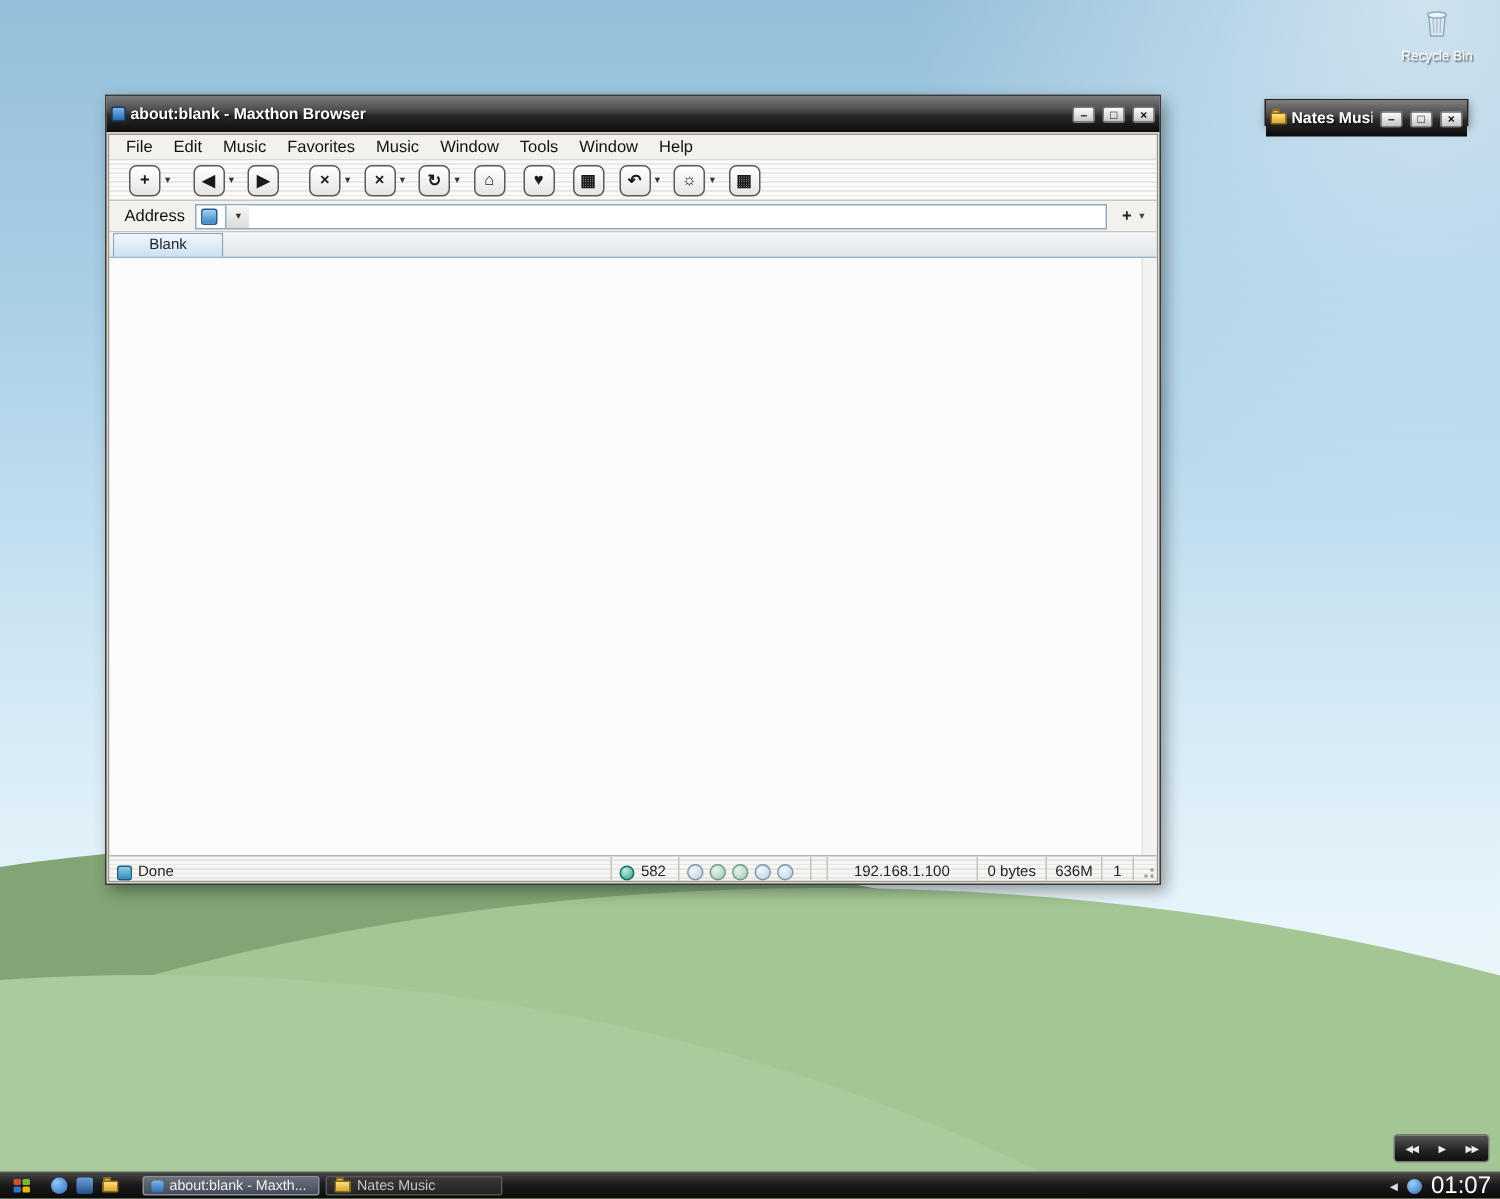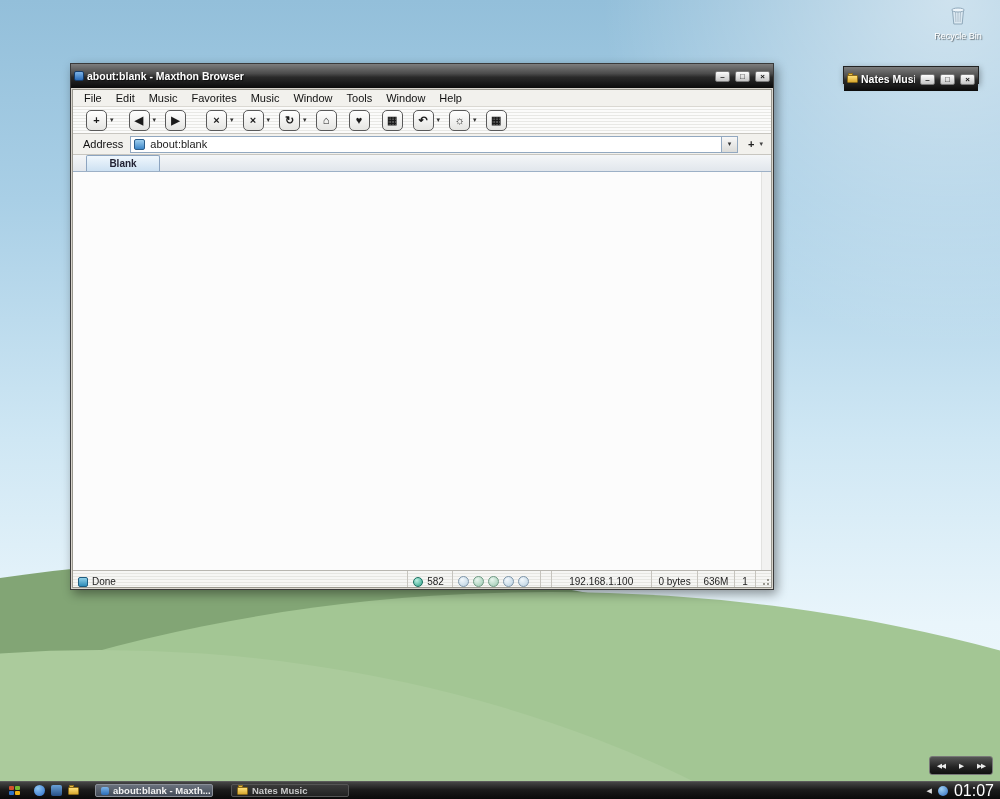--- a/index.html
+++ b/index.html
@@ -52,22 +52,22 @@
   .addr-label { margin-right:7px; }
   .addr-field { flex:1; height:17px; background:#fff; border:1px solid #92a8c0; display:flex; align-items:center; padding-left:3px; }
   .addr-icon { width:11px; height:11px; border-radius:2px; margin-right:5px; flex:0 0 auto;
     background:linear-gradient(#9fd0f0,#3c86c8); border:1px solid #2a5c8a; }
   .addr-text { flex:1; font-size:11px; color:#222; }
   .addr-dd { width:16px; height:15px; border-left:1px solid #92a8c0; background:linear-gradient(#f8f8f8,#dbdbd8);
     display:flex; align-items:center; justify-content:center; font-size:7px; color:#333; }
   .addr-plus { margin-left:10px; font-weight:bold; font-size:11px; color:#222; }
   .addr-plus-dd { margin-left:5px; font-size:7px; color:#444; }
 
-  .tabbar { height:17px; display:flex; align-items:center; padding-left:13px;
-    background:linear-gradient(#f4f6f8,#e1e6ec); border-bottom:1px solid #9cb0c6;font-weight:bold; }
+  .tabbar { height:17px; display:flex; align-items:center; padding-left:2px;
+    background:linear-gradient(#f4f6f8,#e1e6ec); border-bottom:1px solid #9cb0c6; }
   .tab { width:74px; height:16px; border:1px solid #8ca4c0; border-bottom:none; border-radius:2px 2px 0 0;
     background:linear-gradient(#f0f7fd,#cde1f2); font-size:10px; color:#223;
     display:flex; align-items:center; justify-content:center; }
 
   .content { flex:1; min-height:0; background:#fcfcfc; position:relative; }
   .scrollbar { position:absolute; top:0; right:0; bottom:0; width:10px; background:#f2f2f1; border-left:1px solid #e2e2e0; }
 
   .statusbar { height:17px; display:flex; align-items:center; font-size:10px; color:#222;
     background:repeating-linear-gradient(180deg,#f6f6f4 0px,#f6f6f4 2px,#e6e6e2 2px,#e6e6e2 3px);
     border-top:1px solid #b8b6b0; }
@@ -109,21 +109,21 @@
   .taskbar { position:absolute; left:0; bottom:0; width:1000px; height:18px; z-index:5;
     background:linear-gradient(#454545,#1b1b1b 45%,#0a0a0a); border-top:1px solid #5a5a5a;
     display:flex; align-items:center; }
   .start { width:28px; height:100%; display:flex; align-items:center; justify-content:center; }
   .flag { display:grid; grid-template-columns:5px 5px; grid-template-rows:4px 4px; gap:1px; }
   .flag i { display:block; border-radius:1px; }
   .flag .p1{background:#d3502c} .flag .p2{background:#79b933} .flag .p3{background:#2f72c6} .flag .p4{background:#eeb211}
   .ql { display:flex; align-items:center; gap:6px; margin-left:6px; }
   .ql-ie { width:11px; height:11px; border-radius:50%; background:radial-gradient(circle at 35% 30%,#8fc6f2,#2a6cc8); }
   .ql-m  { width:11px; height:11px; border-radius:2px; background:linear-gradient(#6aa2d8,#274f86); }
-  .tb-buttons { display:flex; gap:18px; margin-left:16px;font-weight:bold; }
+  .tb-buttons { display:flex; gap:4px; margin-left:16px; }
   .task-btn { width:118px; height:13px; border-radius:2px; display:flex; align-items:center; gap:4px;
     padding:0 5px; font-size:9.5px; white-space:nowrap; overflow:hidden; }
   .task-btn.active   { background:linear-gradient(#6a717c,#434b58); border:1px solid #8a8f98; color:#f2f2f2; }
   .task-btn.inactive { background:linear-gradient(#3a3a3a,#222222); border:1px solid #555; color:#c9c9c9; }
   .task-icon-maxthon { width:8px; height:8px; border-radius:2px; background:linear-gradient(#7db4e8,#2b6cb8); flex:0 0 auto; }
   .tray { margin-left:auto; display:flex; align-items:center; gap:6px; padding-right:6px; height:100%; }
   .tray-arrow { color:#ddd; font-size:7px; }
   .tray-icon { width:10px; height:10px; border-radius:50%; background:radial-gradient(circle at 35% 30%,#9fd0f2,#2e6cc0); }
   .clock { color:#fff; font-size:16px; }
 </style>
@@ -192,21 +192,20 @@
       <span class="dd">▾</span>
       <span class="tb-btn ml6">☼</span>
       <span class="dd">▾</span>
       <span class="tb-btn ml6">▦</span>
     </div>
 
     <div class="addressbar">
       <span class="addr-label">Address</span>
       <span class="addr-field">
         <span class="addr-icon"></span>
-        <span class="addr-text">about:blank</span>
         <span class="addr-dd">▾</span>
       </span>
       <span class="addr-plus">+</span>
       <span class="addr-plus-dd">▾</span>
     </div>
 
     <div class="tabbar">
       <span class="tab">Blank</span>
     </div>
 

